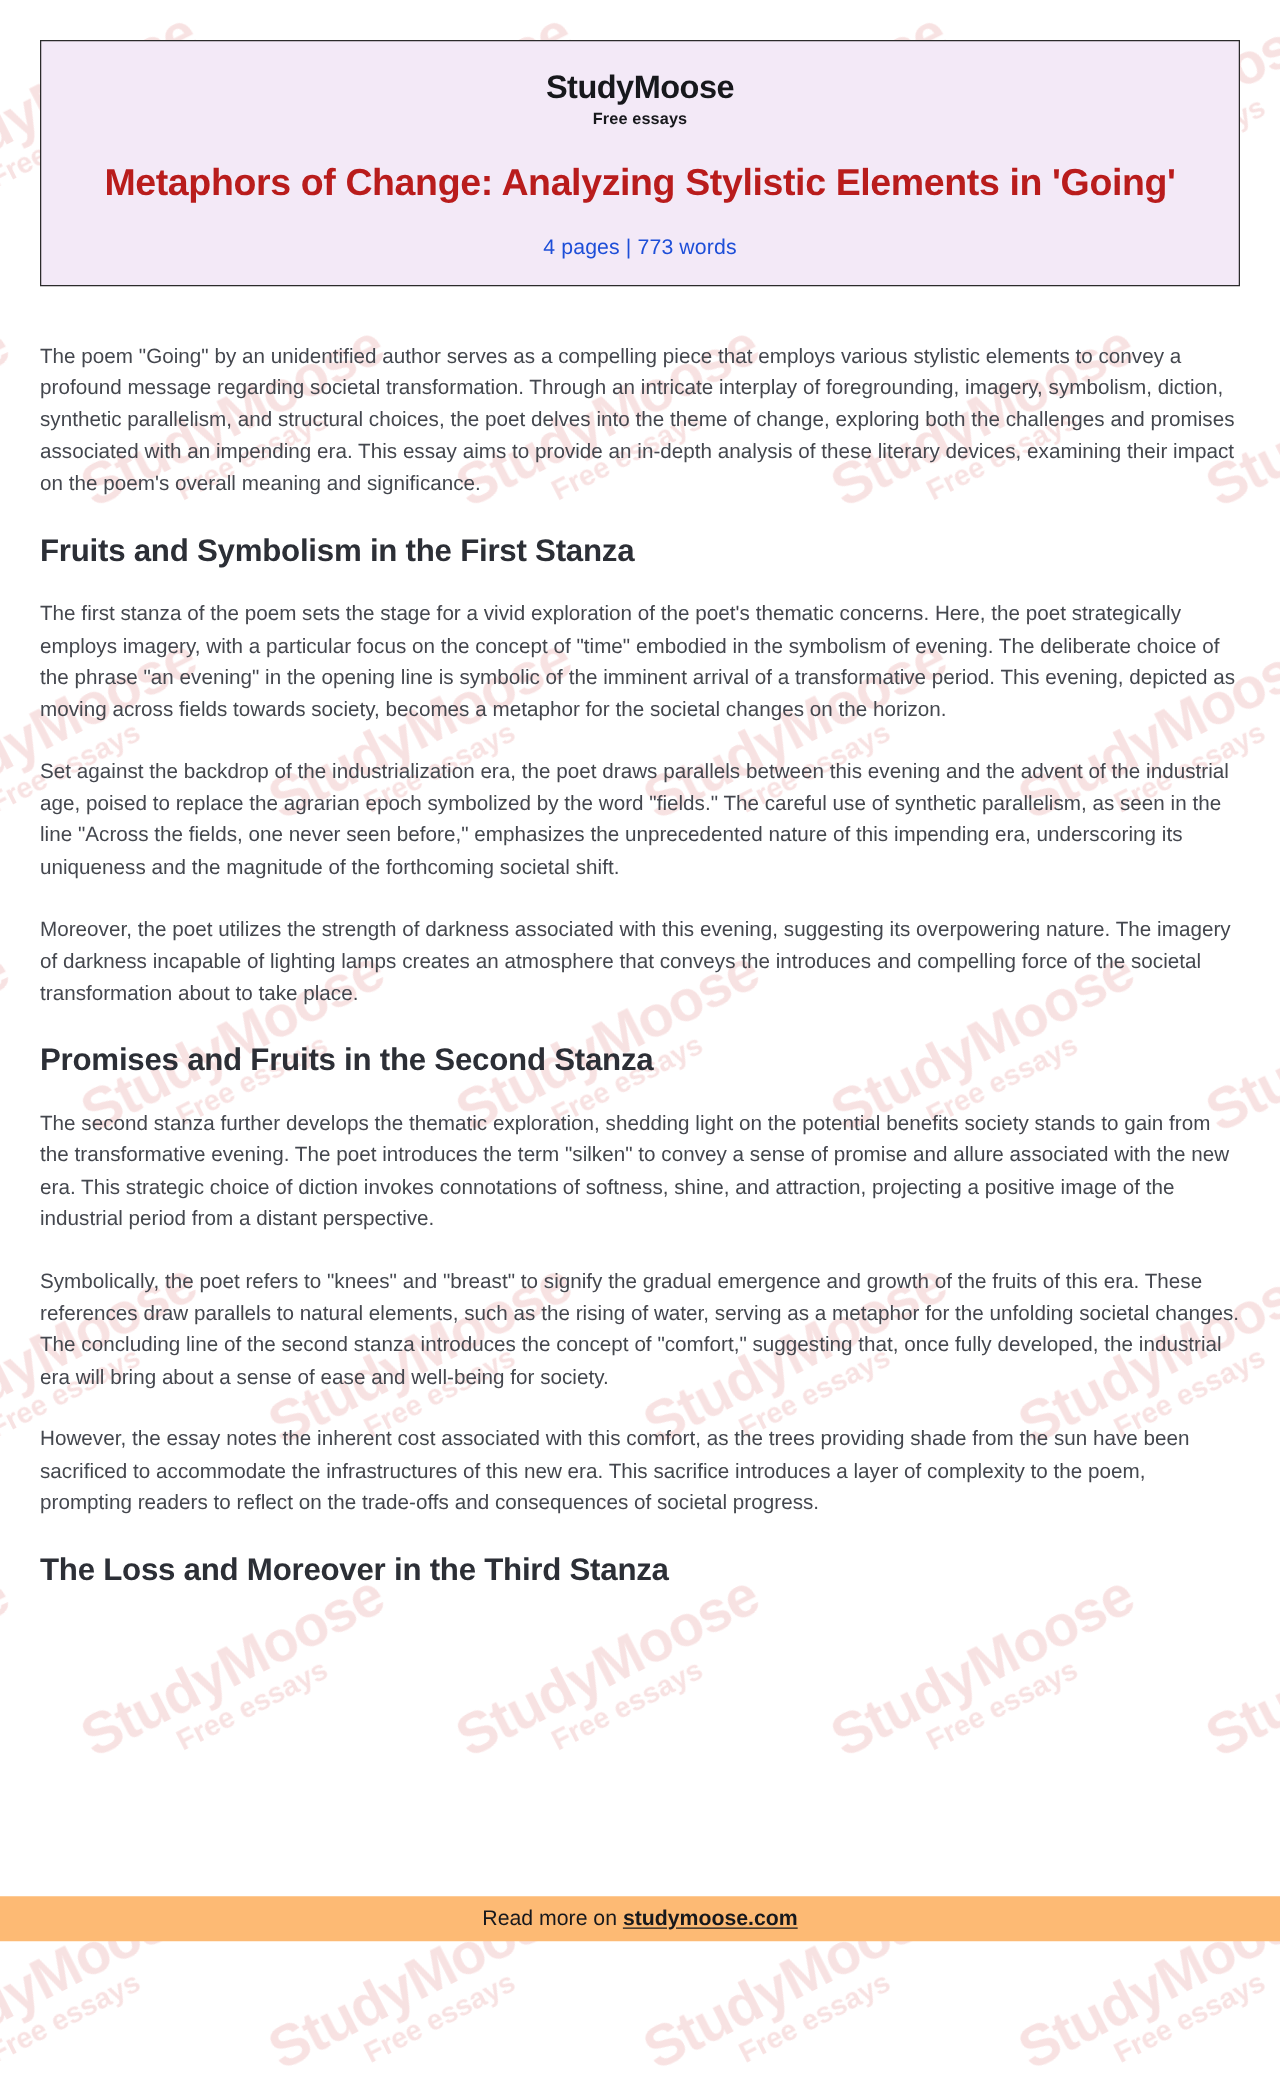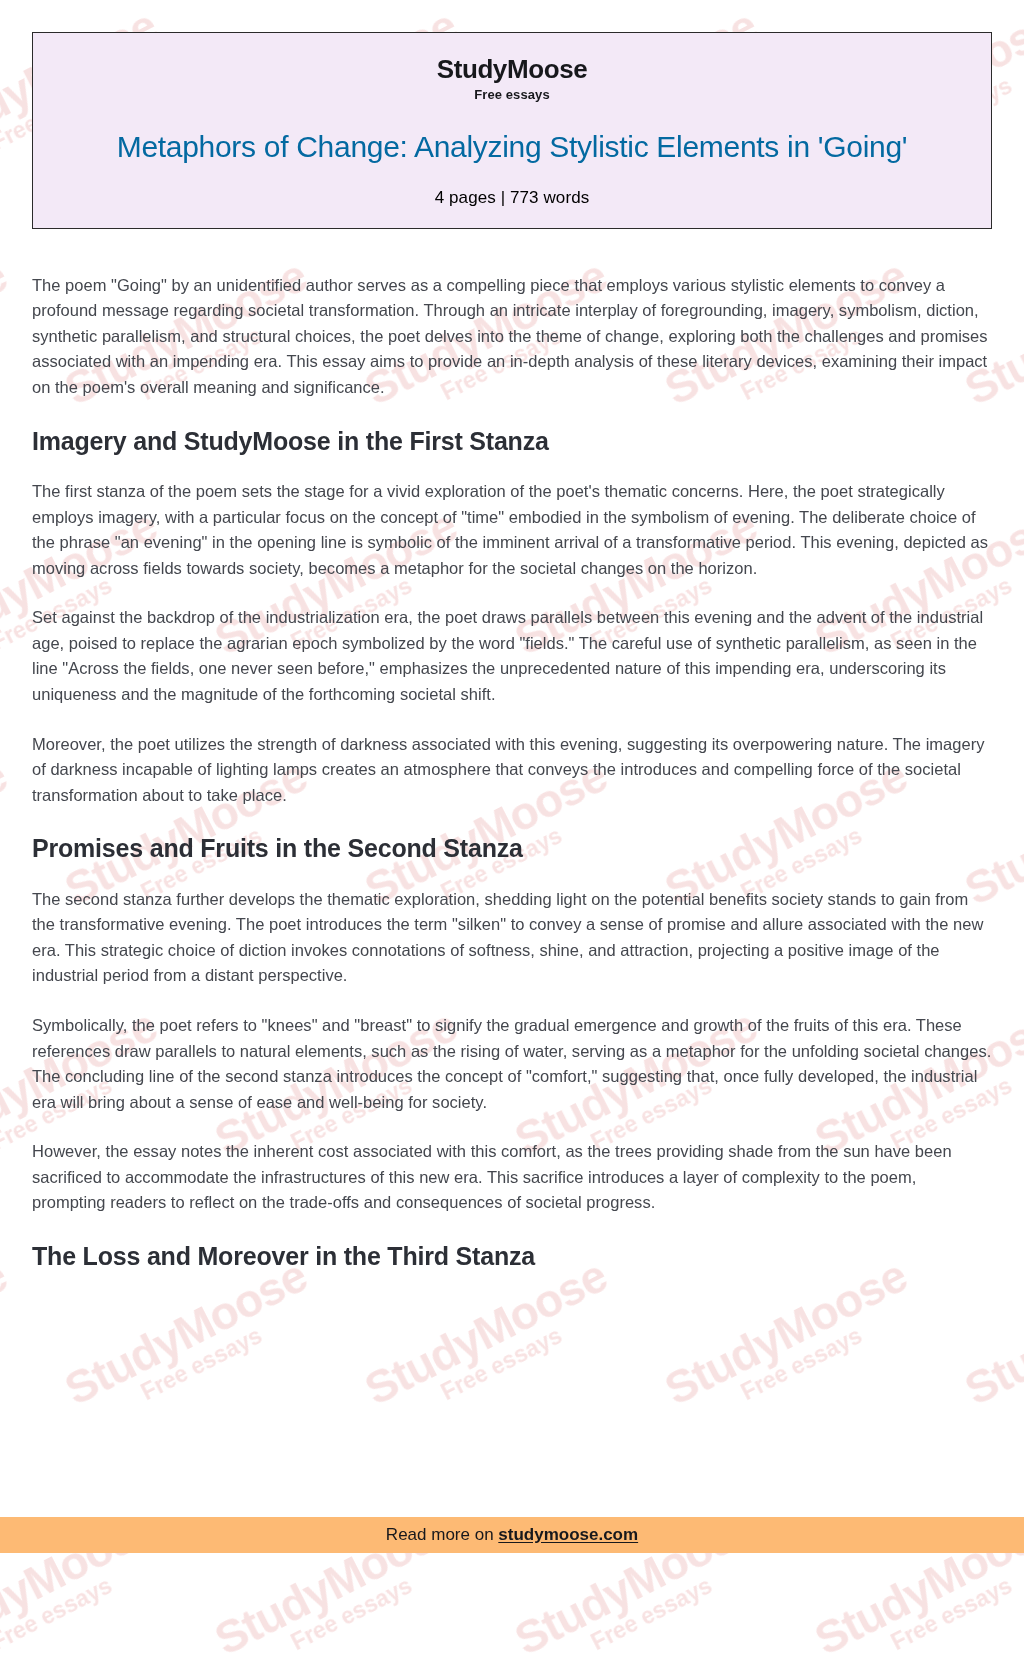--- a/index.html
+++ b/index.html
@@ -77,29 +77,29 @@
   }
   .brand-sub {
     font-size: 13px;
     font-weight: 700;
     color: #17181c;
     margin-top: 2px;
     letter-spacing: .1px;
   }
   .doc-title {
     font-size: 30px;
-    font-weight: 400;
-    color: #0369a1;
+    font-weight: 700;
+    color: #b91c1c;
     line-height: 1.26;
     margin: 26px 10px 0 10px;
     letter-spacing: -.3px;
   }
   .doc-meta {
     font-size: 17px;
-    color: #000000;
+    color: #1d4ed8;
     margin-top: 22px;
     letter-spacing: .1px;
   }
 
   
   .body-wrap {
     margin: 0 32px;
     padding-top: 44px;
   }
   p.para {
@@ -273,21 +273,21 @@
 
   <div class="header-card">
     <div class="brand">StudyMoose</div>
     <div class="brand-sub">Free essays</div>
     <h1 class="doc-title">Metaphors of Change: Analyzing Stylistic Elements in 'Going'</h1>
     <div class="doc-meta">4 pages | 773 words</div>
   </div>
 
   <div class="body-wrap" id="body-wrap">
       <p class="para">The poem "Going" by an unidentified author serves as a compelling piece that employs various stylistic elements to convey a profound message regarding societal transformation. Through an intricate interplay of foregrounding, imagery, symbolism, diction, synthetic parallelism, and structural choices, the poet delves into the theme of change, exploring both the challenges and promises associated with an impending era. This essay aims to provide an in-depth analysis of these literary devices, examining their impact on the poem's overall meaning and significance.</p>
-      <h2 class="section-heading">Imagery and StudyMoose in the First Stanza</h2>
+      <h2 class="section-heading">Fruits and Symbolism in the First Stanza</h2>
       <p class="para">The first stanza of the poem sets the stage for a vivid exploration of the poet's thematic concerns. Here, the poet strategically employs imagery, with a particular focus on the concept of "time" embodied in the symbolism of evening. The deliberate choice of the phrase "an evening" in the opening line is symbolic of the imminent arrival of a transformative period. This evening, depicted as moving across fields towards society, becomes a metaphor for the societal changes on the horizon.</p>
       <p class="para">Set against the backdrop of the industrialization era, the poet draws parallels between this evening and the advent of the industrial age, poised to replace the agrarian epoch symbolized by the word "fields." The careful use of synthetic parallelism, as seen in the line "Across the fields, one never seen before," emphasizes the unprecedented nature of this impending era, underscoring its uniqueness and the magnitude of the forthcoming societal shift.</p>
       <p class="para">Moreover, the poet utilizes the strength of darkness associated with this evening, suggesting its overpowering nature. The imagery of darkness incapable of lighting lamps creates an atmosphere that conveys the introduces and compelling force of the societal transformation about to take place.</p>
       <h2 class="section-heading">Promises and Fruits in the Second Stanza</h2>
       <p class="para">The second stanza further develops the thematic exploration, shedding light on the potential benefits society stands to gain from the transformative evening. The poet introduces the term "silken" to convey a sense of promise and allure associated with the new era. This strategic choice of diction invokes connotations of softness, shine, and attraction, projecting a positive image of the industrial period from a distant perspective.</p>
       <p class="para">Symbolically, the poet refers to "knees" and "breast" to signify the gradual emergence and growth of the fruits of this era. These references draw parallels to natural elements, such as the rising of water, serving as a metaphor for the unfolding societal changes. The concluding line of the second stanza introduces the concept of "comfort," suggesting that, once fully developed, the industrial era will bring about a sense of ease and well-being for society.</p>
       <p class="para">However, the essay notes the inherent cost associated with this comfort, as the trees providing shade from the sun have been sacrificed to accommodate the infrastructures of this new era. This sacrifice introduces a layer of complexity to the poem, prompting readers to reflect on the trade-offs and consequences of societal progress.</p>
       <h2 class="section-heading">The Loss and Moreover in the Third Stanza</h2>
     </div>
 

